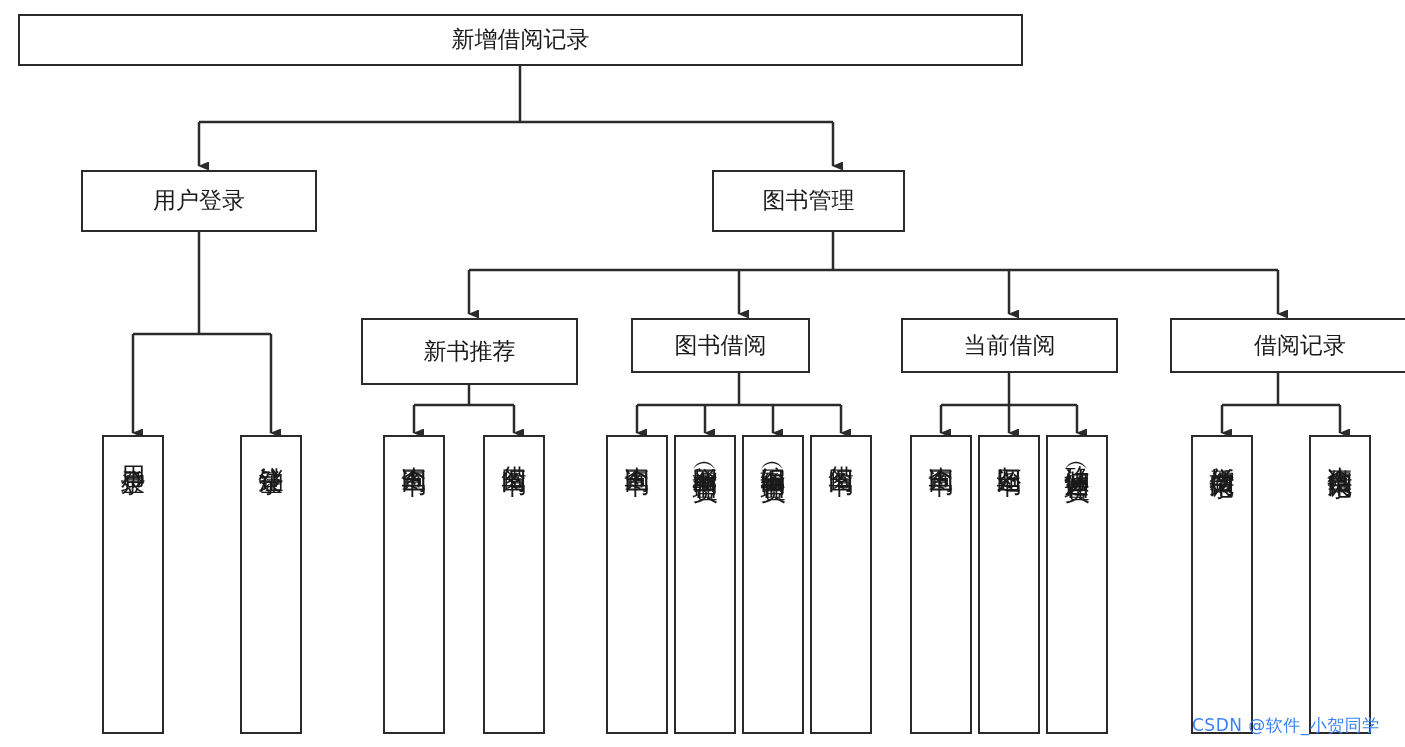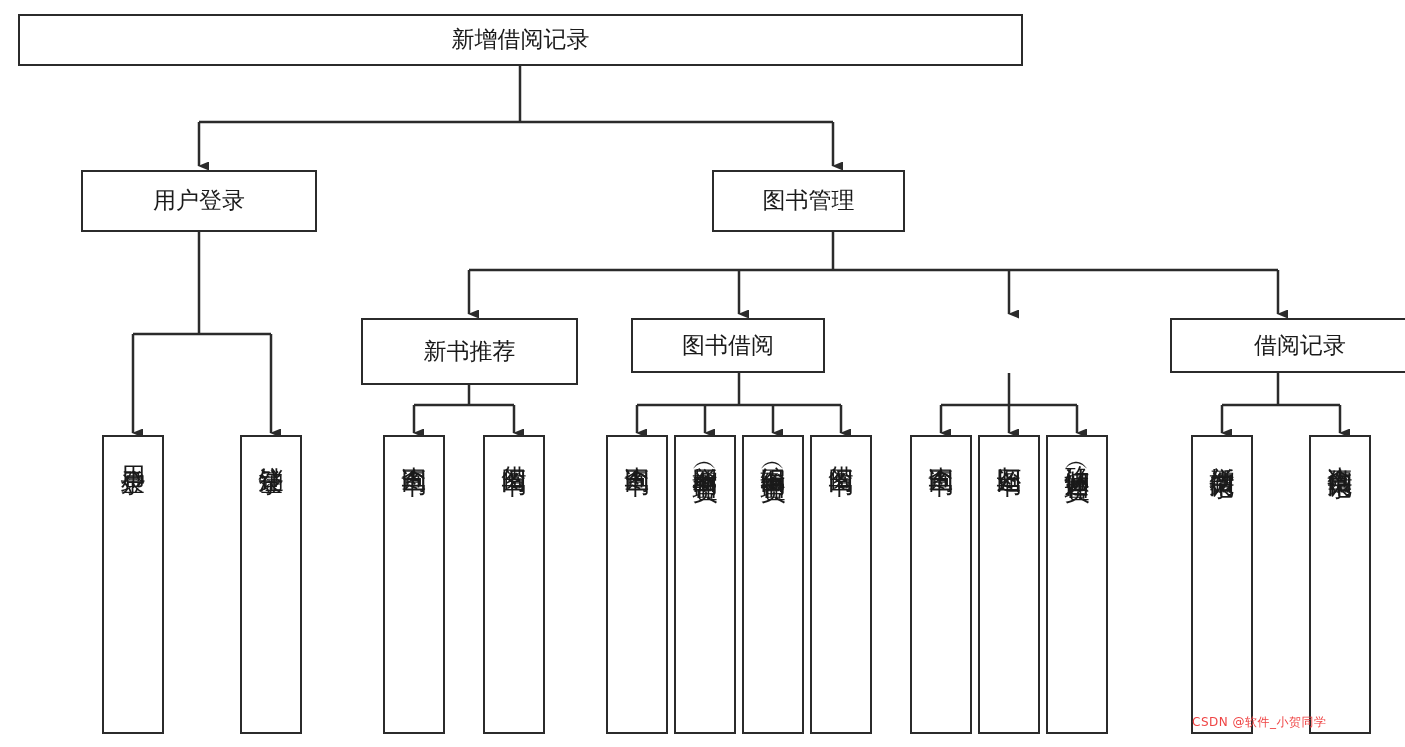--- a/index.html
+++ b/index.html
@@ -58,22 +58,22 @@
     writing-mode: vertical-rl;
     text-orientation: upright;
     font-size: 25px;
     letter-spacing: 2px;
     line-height: 1;
   }
   .watermark {
     position: absolute;
     left: 1192px;
     top: 714px;
-    font-size: 12px;
-    color: #ef4444;
+    font-size: 17px;
+    color: #3b82f6;
     white-space: nowrap;
     letter-spacing: 0.5px;
   }
 </style>
 </head>
 <body>
 
 <div id="diagram-root">
 
   <svg class="wires" viewBox="0 0 1405 747">
@@ -134,22 +134,25 @@
   <div class="node horizontal" style="left:81px; top:170px; width:236px; height:62px;">
     <span class="label">用户登录</span>
   </div>
   <div class="node horizontal" style="left:712px; top:170px; width:193px; height:62px;">
     <span class="label">图书管理</span>
   </div>
 
   <div class="node horizontal" style="left:361px; top:318px; width:217px; height:67px;">
     <span class="label">新书推荐</span>
   </div>
-  <div class="node horizontal" style="left:631px; top:318px; width:194px; height:55px;">
+  <div class="node horizontal" style="left:631px; top:318px; width:179px; height:55px;">
     <span class="label">图书借阅</span>
+  </div>
+  <div class="node horizontal" style="left:901px; top:318px; width:217px; height:55px;">
+    <span class="label">当前借阅</span>
   </div>
   <div class="node horizontal" style="left:1170px; top:318px; width:260px; height:55px;">
     <span class="label">借阅记录</span>
   </div>
 
   <div class="node vertical" style="left:102px; top:435px; width:62px; height:299px;">
     <span class="label">用户登录</span>
   </div>
   <div class="node vertical" style="left:240px; top:435px; width:62px; height:299px;">
     <span class="label">注销登录</span>

